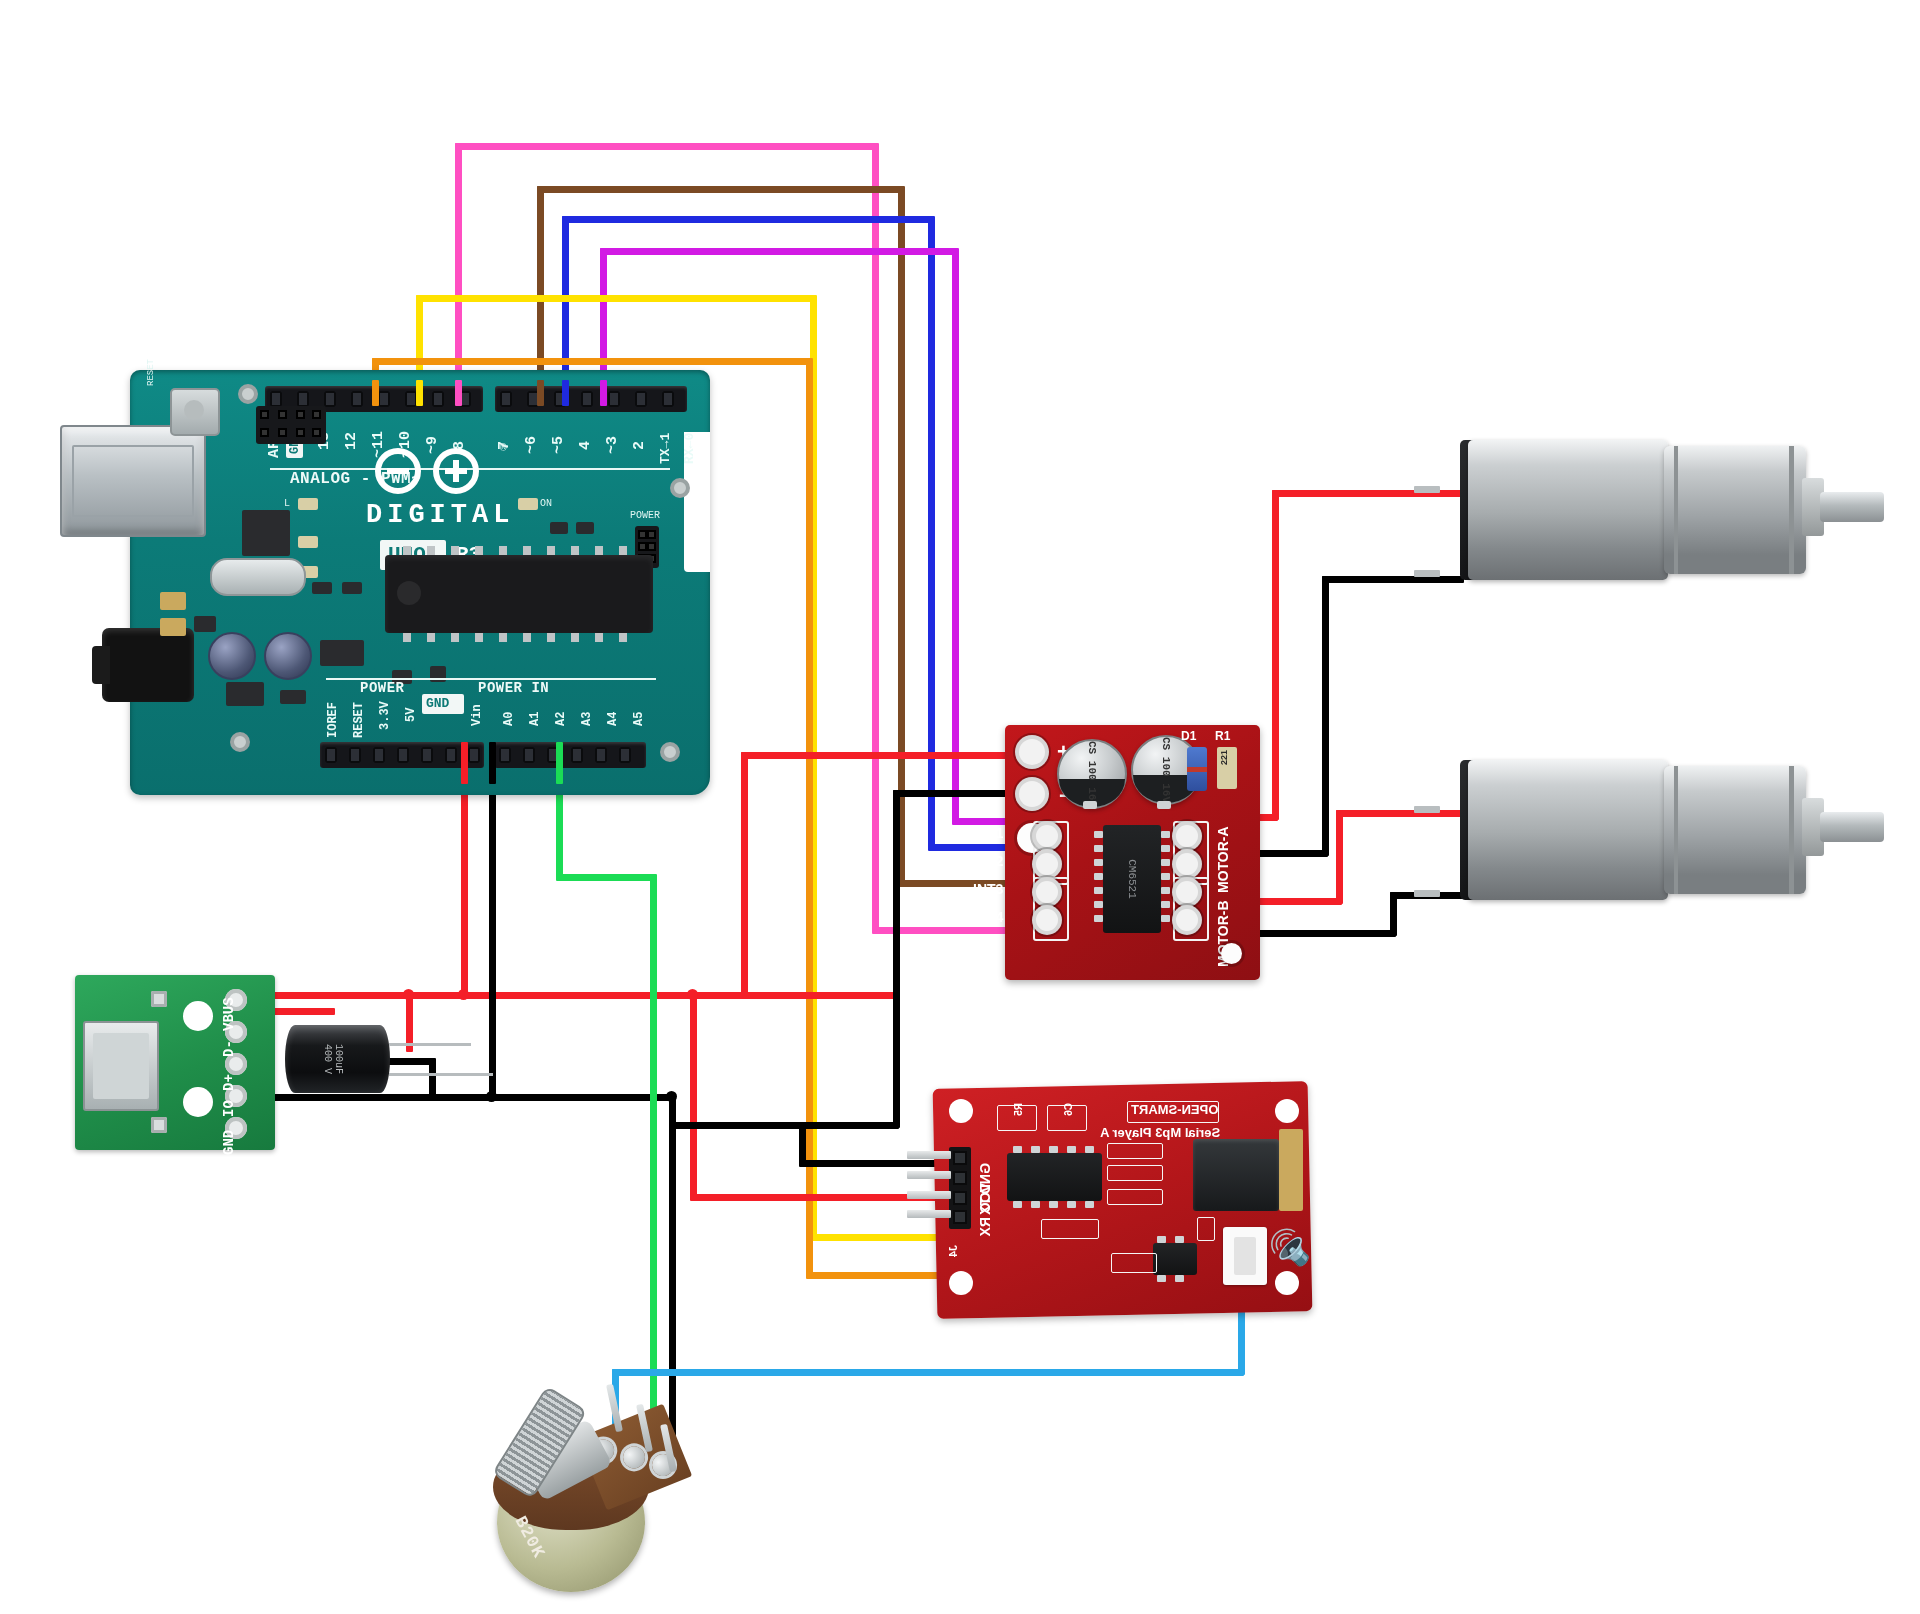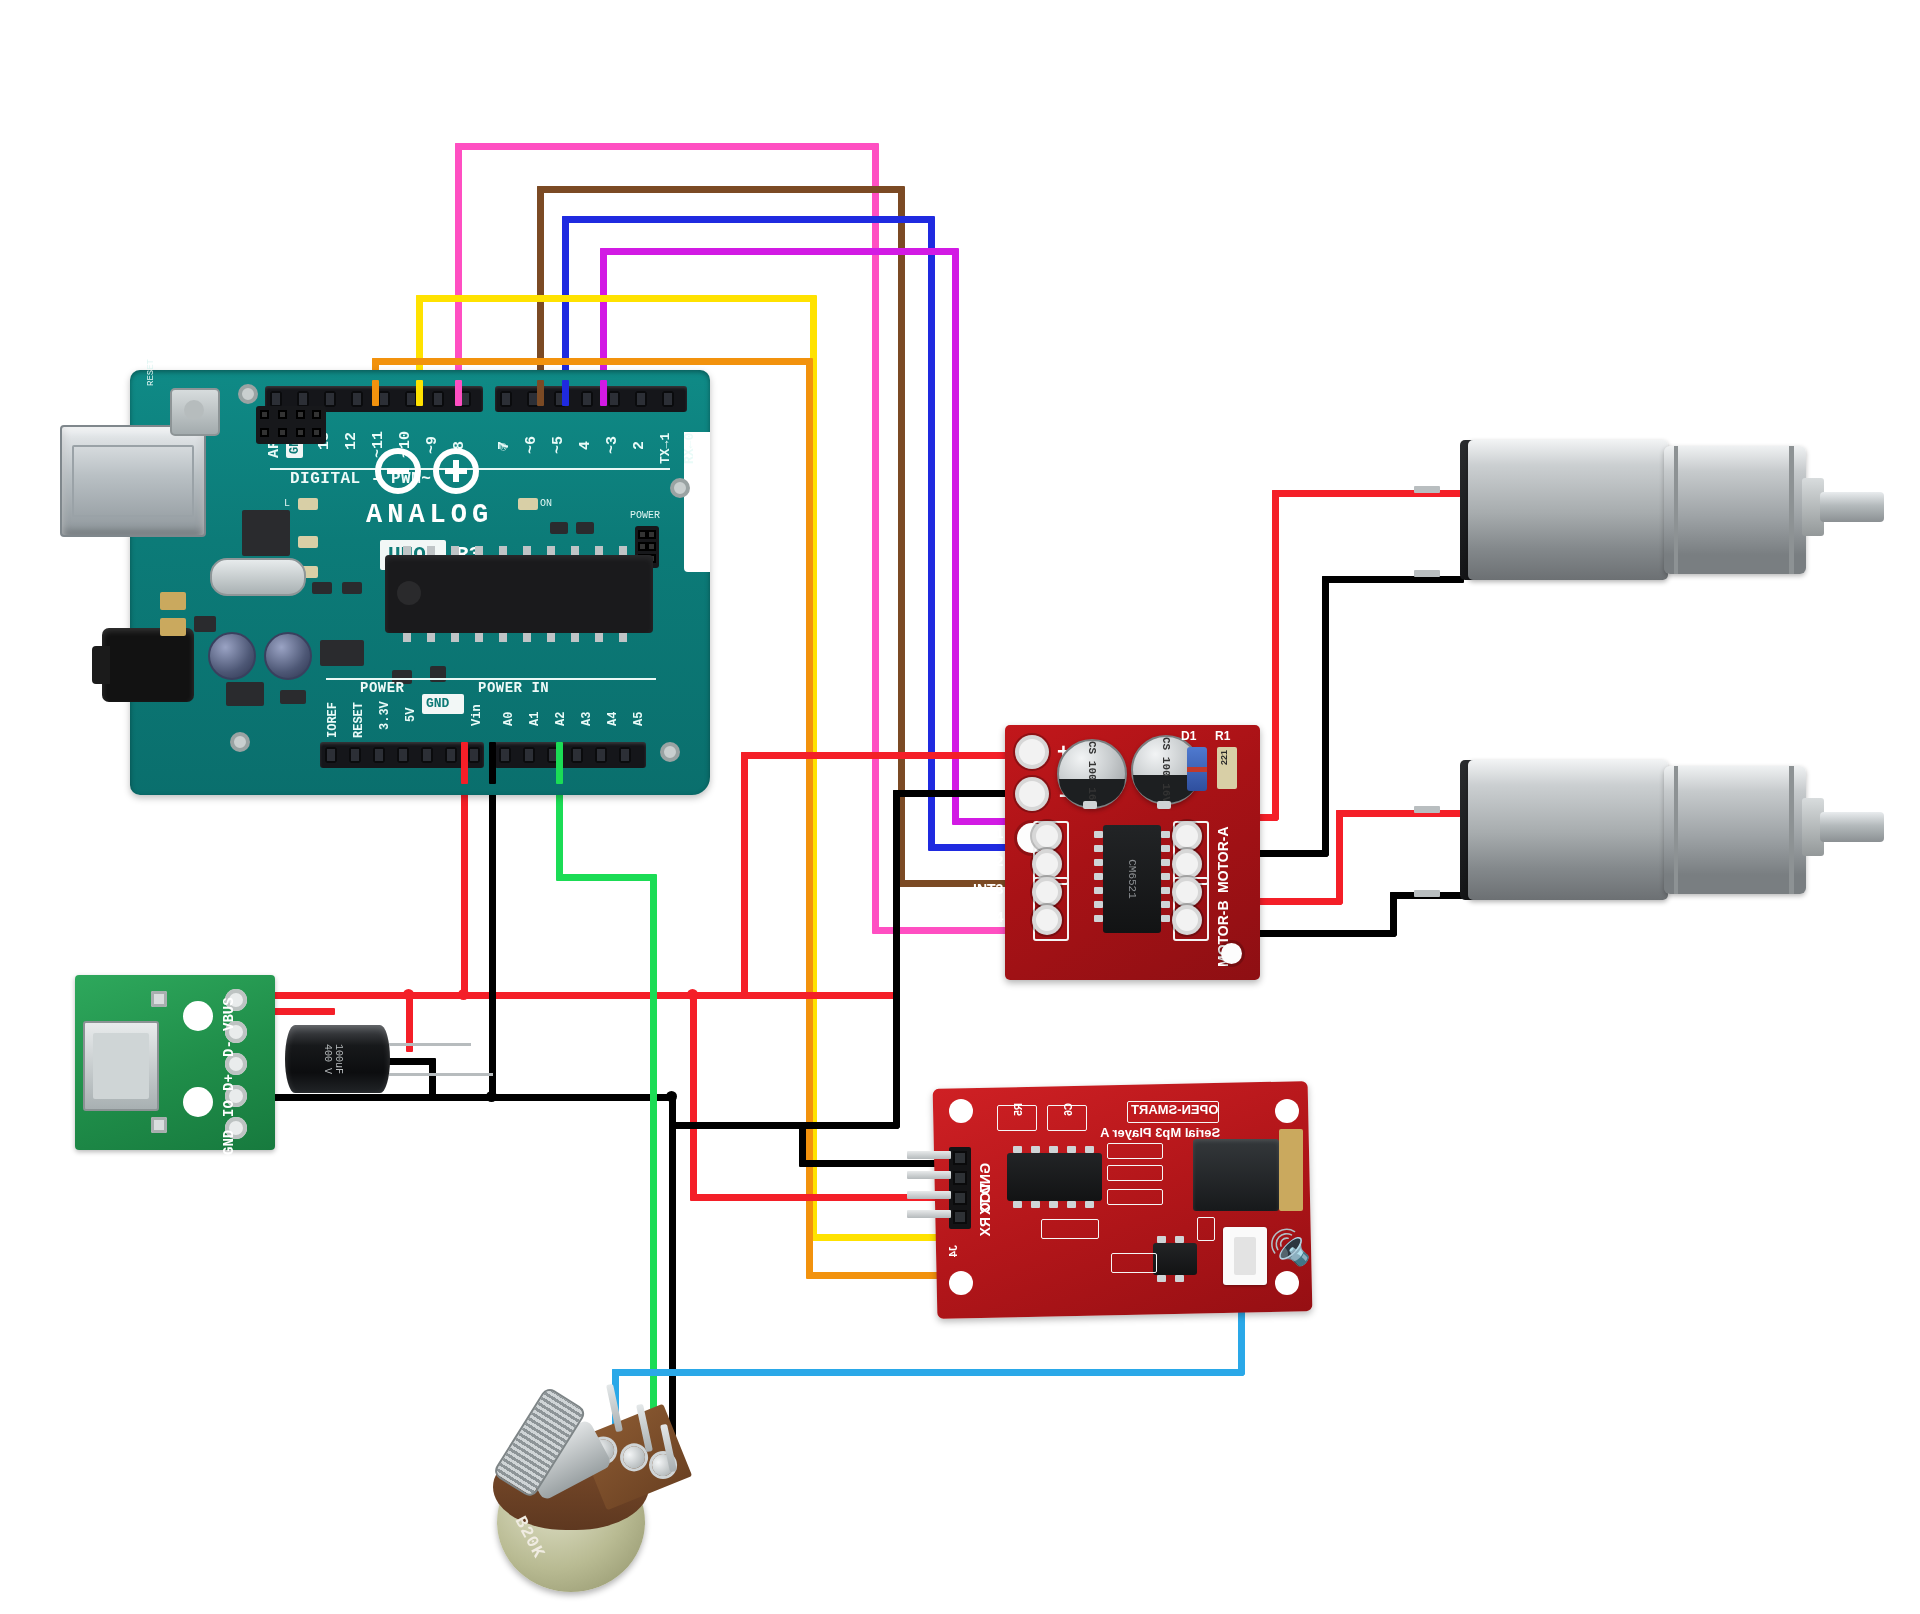--- a/index.html
+++ b/index.html
@@ -339,40 +339,40 @@
     <div class="pinlbl" style="left:366px;top:80px;">7</div>
     <div class="pinlbl" style="left:393px;top:84px;">~6</div>
     <div class="pinlbl" style="left:420px;top:84px;">~5</div>
     <div class="pinlbl" style="left:447px;top:80px;">4</div>
     <div class="pinlbl" style="left:474px;top:84px;">~3</div>
     <div class="pinlbl" style="left:501px;top:80px;">2</div>
     <div class="pinlbl" style="left:528px;top:94px;font-size:13px;">TX→1</div>
     <div class="pinlbl" style="left:552px;top:94px;font-size:13px;">RX←0</div>
 
     <div class="hline" style="left:140px;top:98px;width:400px;"></div>
-    <div class="silk" style="left:160px;top:100px;font-size:16px;">DIGITAL - PWM~</div>
+    <div class="silk" style="left:160px;top:100px;font-size:16px;">ANALOG - PWM~</div>
 
     <div class="smd lite" style="left:168px;top:128px;width:20px;height:12px;"></div>
     <div class="tiny" style="left:154px;top:128px;">L</div>
     <div class="smd lite" style="left:168px;top:166px;width:20px;height:12px;"></div>
     <div class="tiny" style="left:146px;top:166px;">TX</div>
     <div class="smd lite" style="left:168px;top:196px;width:20px;height:12px;"></div>
     <div class="tiny" style="left:146px;top:196px;">RX</div>
     <div class="smd lite" style="left:388px;top:128px;width:20px;height:12px;"></div>
     <div class="tiny" style="left:410px;top:128px;">ON</div>
 
     <div class="logo-inf">
       <div class="cir" style="left:0;"></div>
       <div class="cir" style="left:58px;"></div>
       <div class="bar" style="left:12px;top:20px;width:22px;height:6px;"></div>
       <div class="bar" style="left:70px;top:20px;width:22px;height:6px;"></div>
       <div class="bar" style="left:78px;top:12px;width:6px;height:22px;"></div>
     </div>
     <div class="tiny" style="left:370px;top:72px;font-size:11px;">®</div>
-    <div class="brand">ANALOG</div>
+    <div class="brand">DIGITAL</div>
 
     <div class="unor3">
       <div class="wb"></div>
       <div class="t1">UNO</div>
       <div class="t2">R3</div>
     </div>
     <div class="tiny" style="left:430px;top:204px;font-size:11px;">ARDUINO.CC</div>
 
     <div class="icsp" style="left:126px;top:30px;width:62px;height:0px;"></div>
     <div class="icsp" style="left:505px;top:156px;width:24px;height:42px;">

